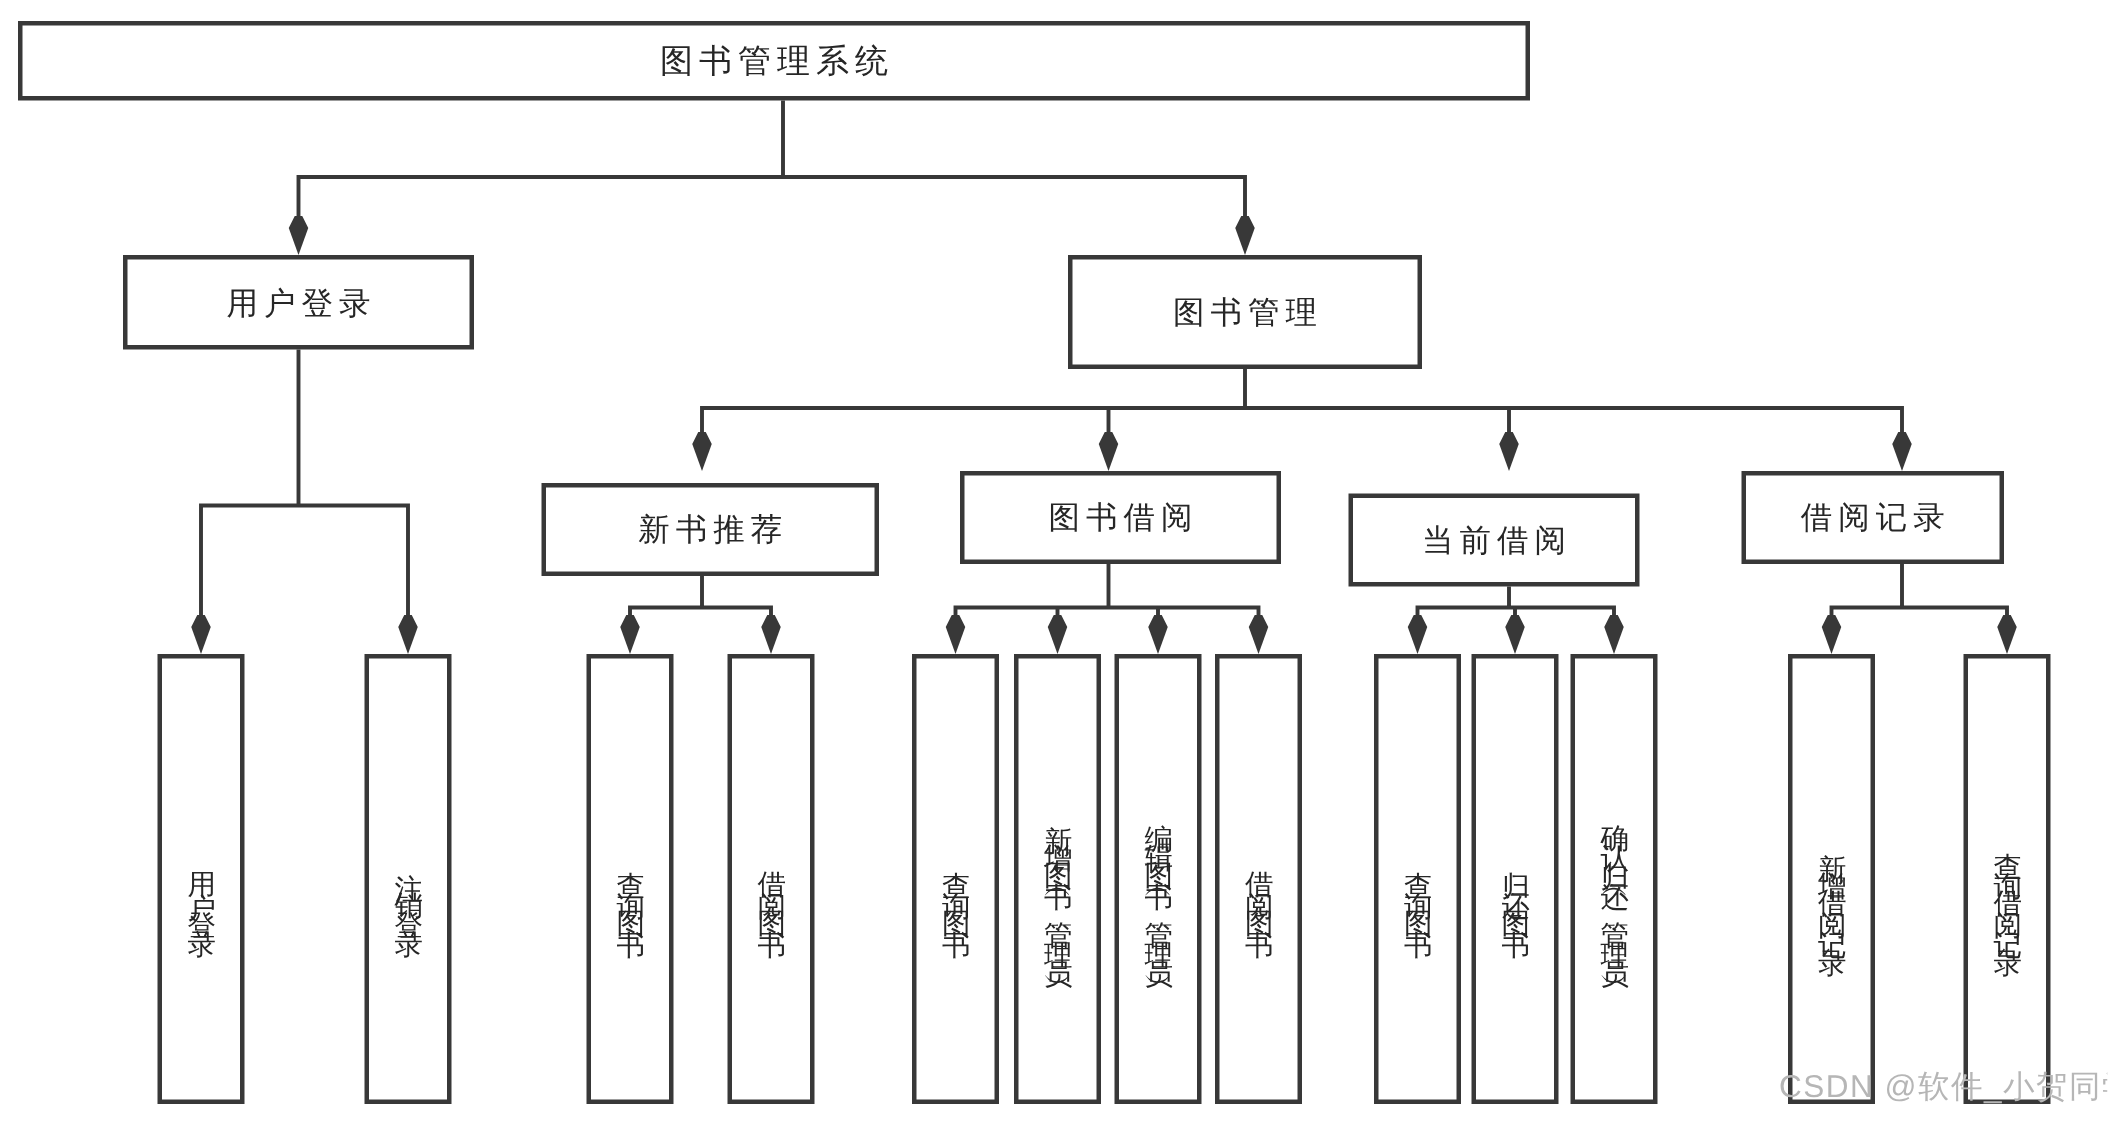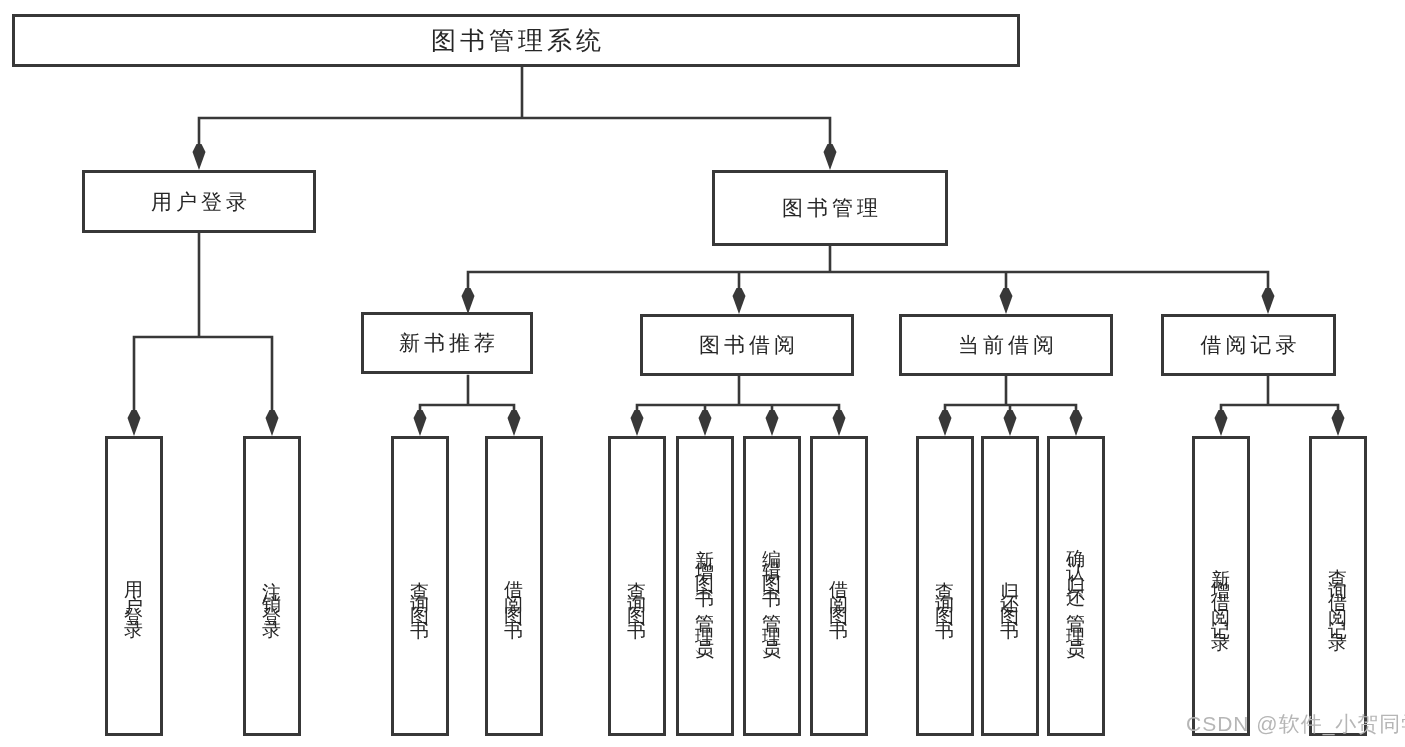--- a/index.html
+++ b/index.html
@@ -25,21 +25,21 @@
     background:var(--box-bg);
     border:3px solid var(--line-color);
     display:flex;align-items:center;justify-content:center;
     color:var(--text-color);
     z-index:2;
   }
   .node.h span{
     font-size:21px;letter-spacing:4px;white-space:nowrap;
     transform:translateX(2px);
   }
-  .node.h.title span{font-size:25px;}
+  .node.h.title span{font-size:22px;}
   .node.v span{
     writing-mode:vertical-rl;
     text-orientation:mixed;
     font-size:19px;
     letter-spacing:13px;
     line-height:1;
     white-space:nowrap;
     transform:translateY(6px);
   }
   .watermark{
@@ -98,27 +98,27 @@
     <span>图书管理系统</span>
   </div>
 
   <div class="node h" style="left:82px;top:170px;width:234px;height:63px">
     <span>用户登录</span>
   </div>
   <div class="node h" style="left:712px;top:170px;width:236px;height:76px">
     <span>图书管理</span>
   </div>
 
-  <div class="node h" style="left:361px;top:312px;width:172px;height:62px">
+  <div class="node h" style="left:361px;top:322px;width:225px;height:62px">
     <span>新书推荐</span>
   </div>
   <div class="node h" style="left:640px;top:314px;width:214px;height:62px">
     <span>图书借阅</span>
   </div>
-  <div class="node h" style="left:899px;top:314px;width:214px;height:62px">
+  <div class="node h" style="left:899px;top:329px;width:194px;height:62px">
     <span>当前借阅</span>
   </div>
   <div class="node h" style="left:1161px;top:314px;width:175px;height:62px">
     <span>借阅记录</span>
   </div>
 
   <div class="node v" style="left:105px;top:436px;width:58px;height:300px">
     <span>用户登录</span>
   </div>
   <div class="node v" style="left:243px;top:436px;width:58px;height:300px">

